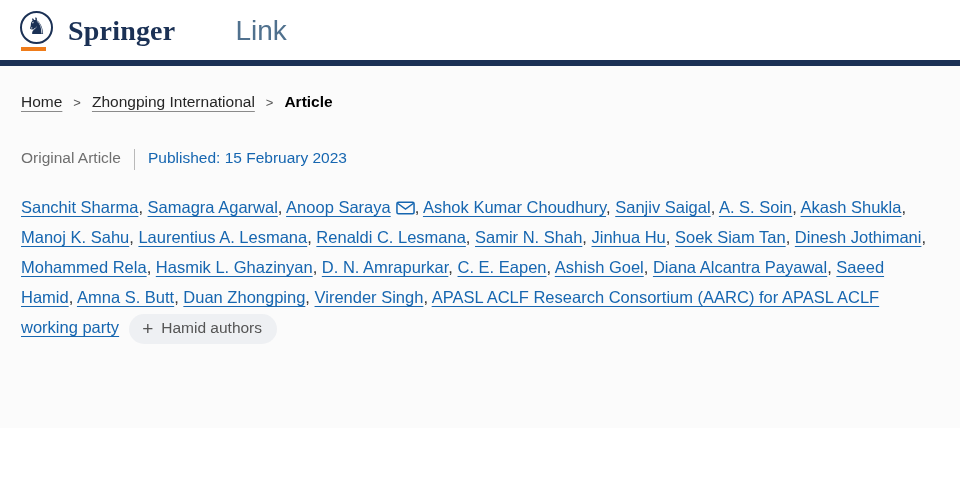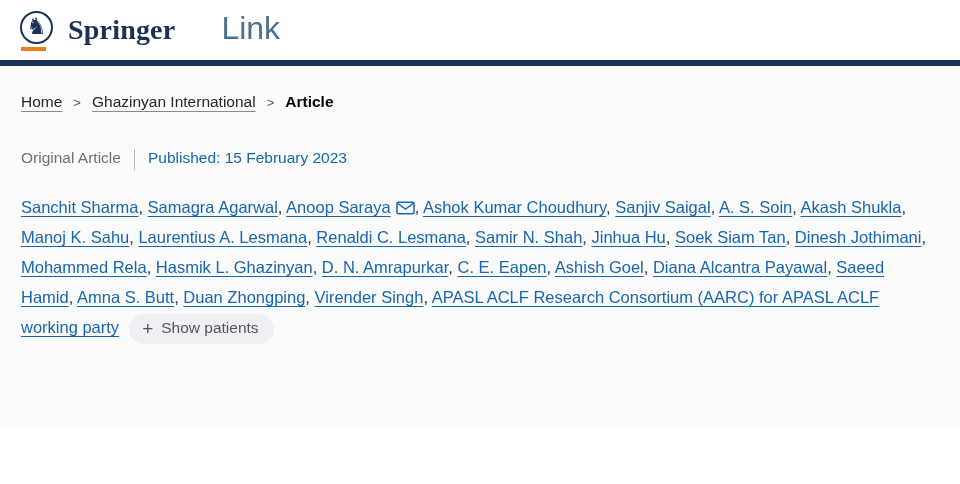--- a/index.html
+++ b/index.html
@@ -26,21 +26,21 @@
   .knight-glyph { font-size: 23px; color: #1b3155; line-height: 1; transform: translateY(-1px); }
   .logo-underline {
     position: absolute; left: 1px; bottom: 0;
     width: 25px; height: 4px; background: #ef7c1a;
   }
   .logo-text { display: flex; align-items: baseline; padding-bottom: 4px; gap: 44px; }
   .logo-springer {
     font-family: "Liberation Serif", serif; font-weight: 700;
     font-size: 28px; color: #1b3155; letter-spacing: 0.2px;
   }
-  .logo-link { font-size: 32px; color: #50718e; font-weight: 400; margin-left: 2px; }
+  .logo-link { font-size: 28px; color: #50718e; font-weight: 400; margin-left: 16px; }
   .navy-bar { height: 6px; background: #1b3155; }
 
   
   .main { background: #fbfbfb; height: 362px; padding: 27px 21px 0 21px; }
 
   .breadcrumb { display: flex; align-items: center; gap: 11px; font-size: 15.5px; }
   .crumb-link {
     color: #262626; text-decoration: underline;
     text-underline-offset: 4px; text-decoration-color: #8a8a8a;
     text-decoration-thickness: 1px; cursor: pointer;
@@ -100,33 +100,33 @@
     </div>
   </div>
 </header>
 <div class="navy-bar"></div>
 
 <main class="main">
 
   <nav class="breadcrumb">
       <a class="crumb-link">Home</a>
       <span class="crumb-sep">&gt;</span>
-      <a class="crumb-link">Ghazinyan International</a>
+      <a class="crumb-link">Zhongping International</a>
       <span class="crumb-sep">&gt;</span>
       <span class="crumb-current">Article</span>
     </nav>
 
   <div class="meta">
     <span class="article-type">Original Article</span>
     <span class="meta-divider"></span>
     <a class="published-link">Published: 15 February 2023</a>
   </div>
 
 
   <p class="authors"><span><a class="author-link">Sanchit Sharma</a><span class="comma">, </span><a class="author-link">Samagra Agarwal</a><span class="comma">, </span><a class="author-link">Anoop Saraya</a><span class="email-icon"><svg width="19" height="14" viewBox="0 0 20 14">
             <rect x="1" y="1" width="18" height="12" rx="1.5" fill="none" stroke="currentColor" stroke-width="1.6"></rect>
             <path d="M1.5 2 L10 8.2 L18.5 2" fill="none" stroke="currentColor" stroke-width="1.6"></path>
           </svg></span><span class="comma">, </span><a class="author-link">Ashok Kumar Choudhury</a><span class="comma">, </span><a class="author-link">Sanjiv Saigal</a><span class="comma">, </span><a class="author-link">A. S. Soin</a><span class="comma">, </span><a class="author-link">Akash Shukla</a><span class="comma">, </span><a class="author-link">Manoj K. Sahu</a><span class="comma">, </span><a class="author-link">Laurentius A. Lesmana</a><span class="comma">, </span><a class="author-link">Renaldi C. Lesmana</a><span class="comma">, </span><a class="author-link">Samir N. Shah</a><span class="comma">, </span><a class="author-link">Jinhua Hu</a><span class="comma">, </span><a class="author-link">Soek Siam Tan</a><span class="comma">, </span><a class="author-link">Dinesh Jothimani</a><span class="comma">, </span><a class="author-link">Mohammed Rela</a><span class="comma">, </span><a class="author-link">Hasmik L. Ghazinyan</a><span class="comma">, </span><a class="author-link">D. N. Amrapurkar</a><span class="comma">, </span><a class="author-link">C. E. Eapen</a><span class="comma">, </span><a class="author-link">Ashish Goel</a><span class="comma">, </span><a class="author-link">Diana Alcantra Payawal</a><span class="comma">, </span><a class="author-link">Saeed Hamid</a><span class="comma">, </span><a class="author-link">Amna S. Butt</a><span class="comma">, </span><a class="author-link">Duan Zhongping</a><span class="comma">, </span><a class="author-link">Virender Singh</a><span class="comma">, </span><a class="author-link">APASL ACLF Research Consortium (AARC) for APASL ACLF working party</a></span><button class="show-authors-btn">
         <span class="plus">+</span>
-        <span>Show patients</span>
+        <span>Hamid authors</span>
       </button></p>
 
 </main>
 
 </body></html>

